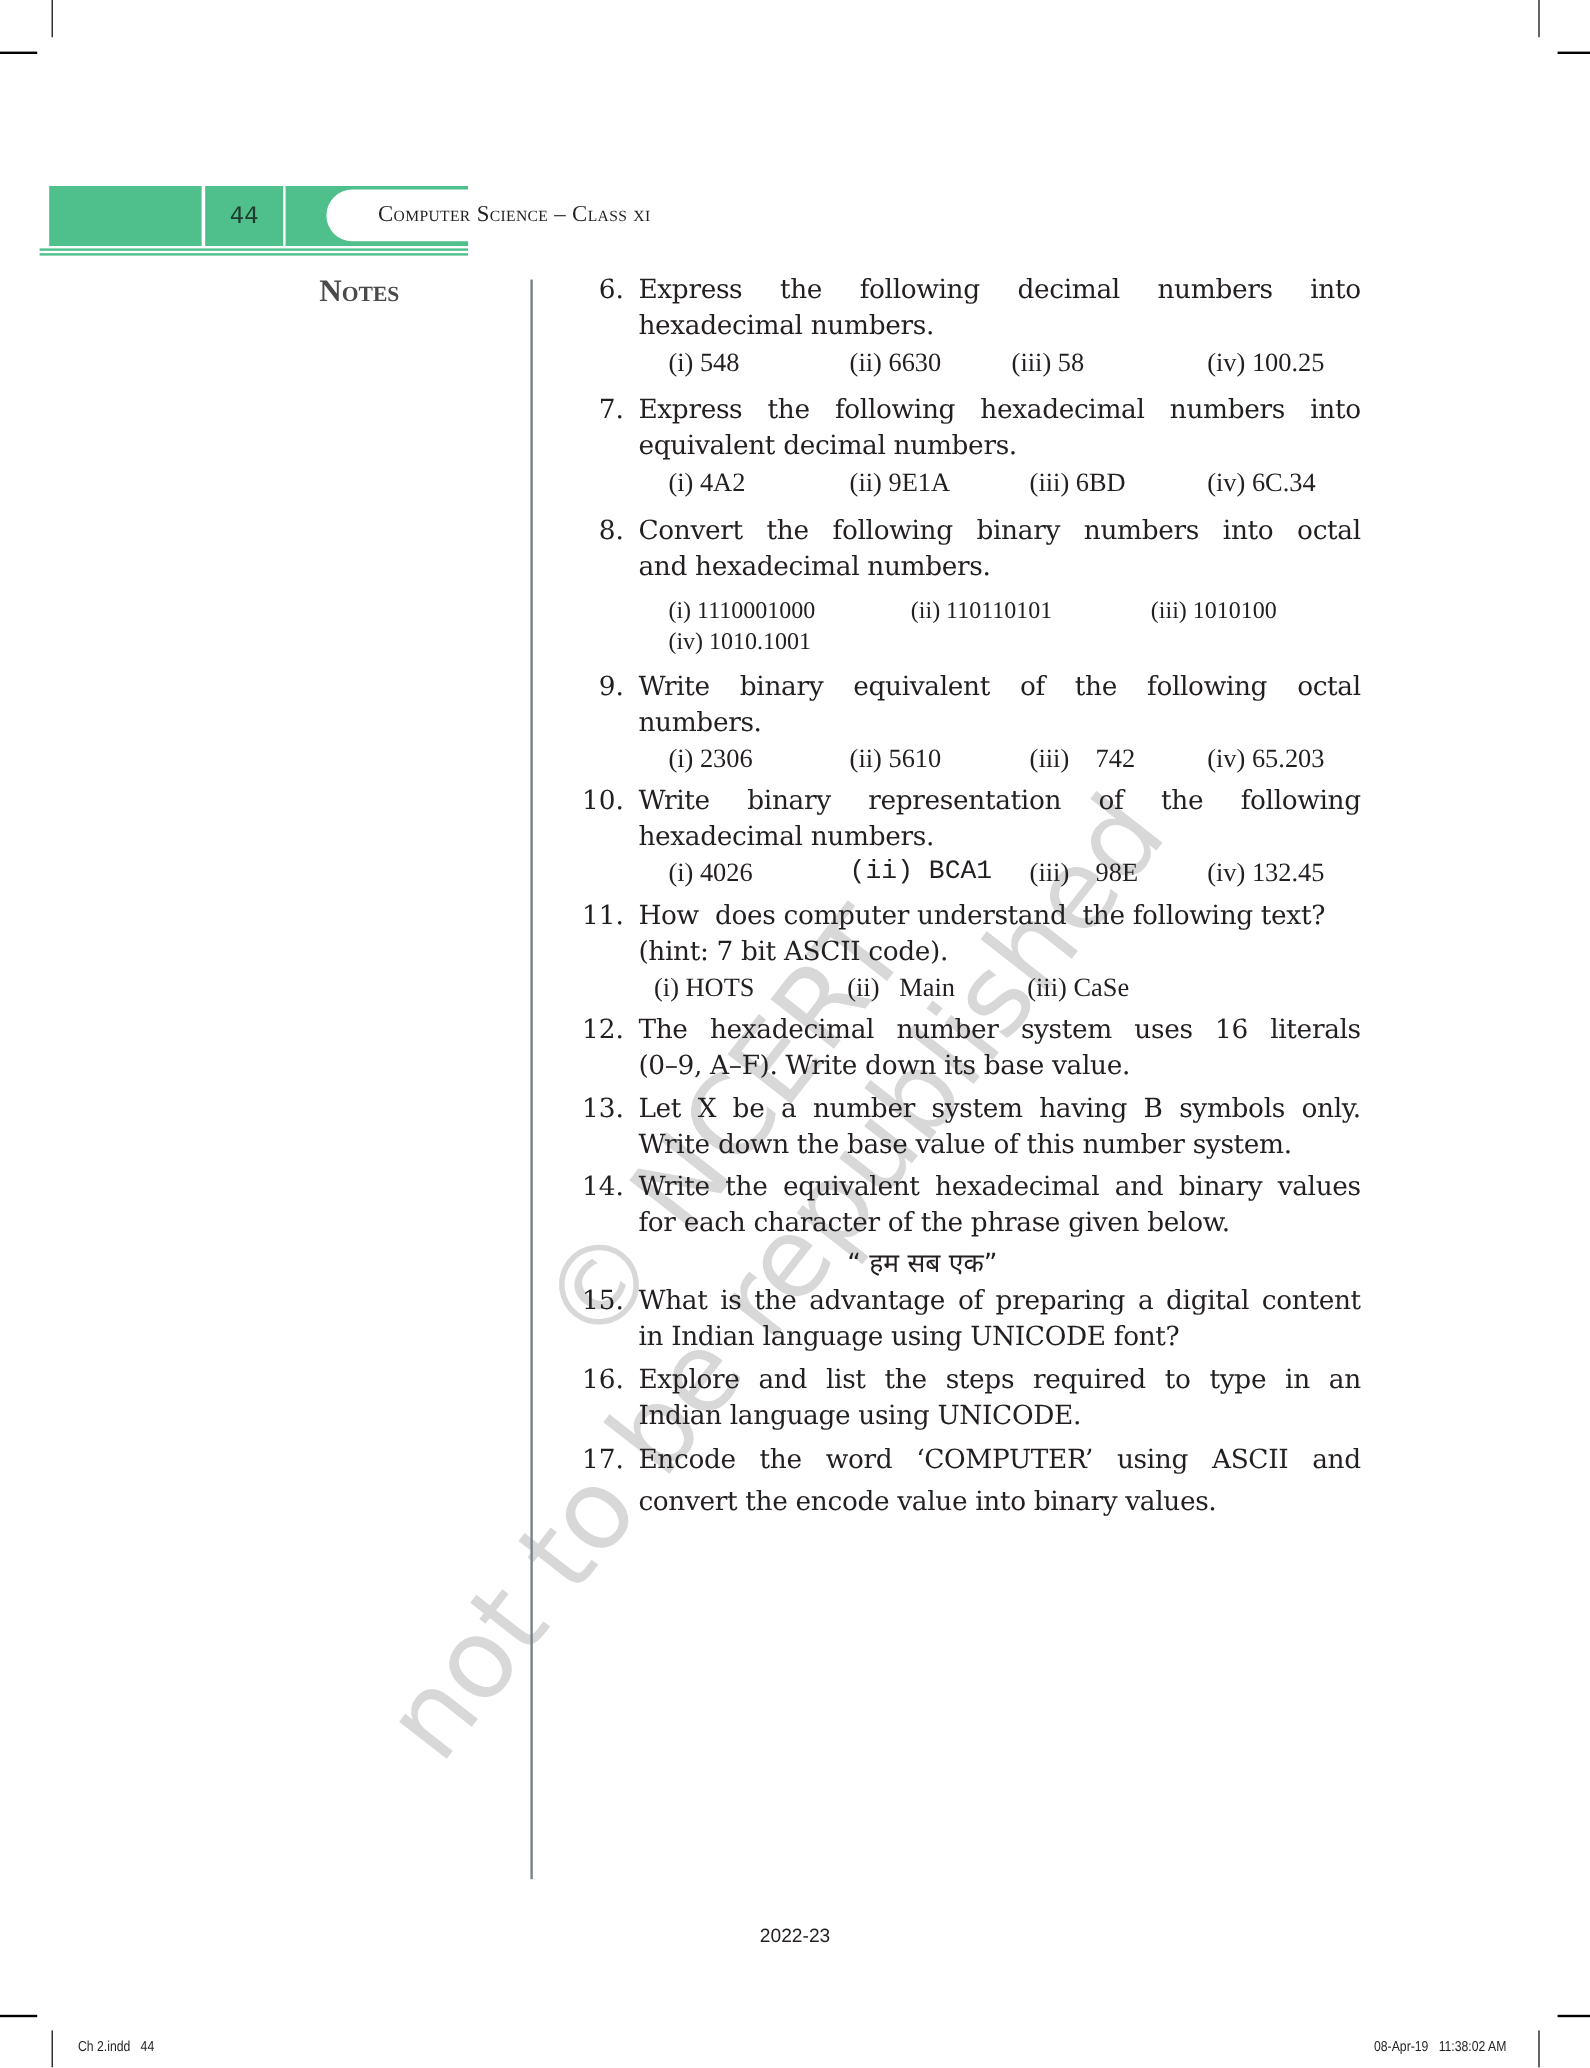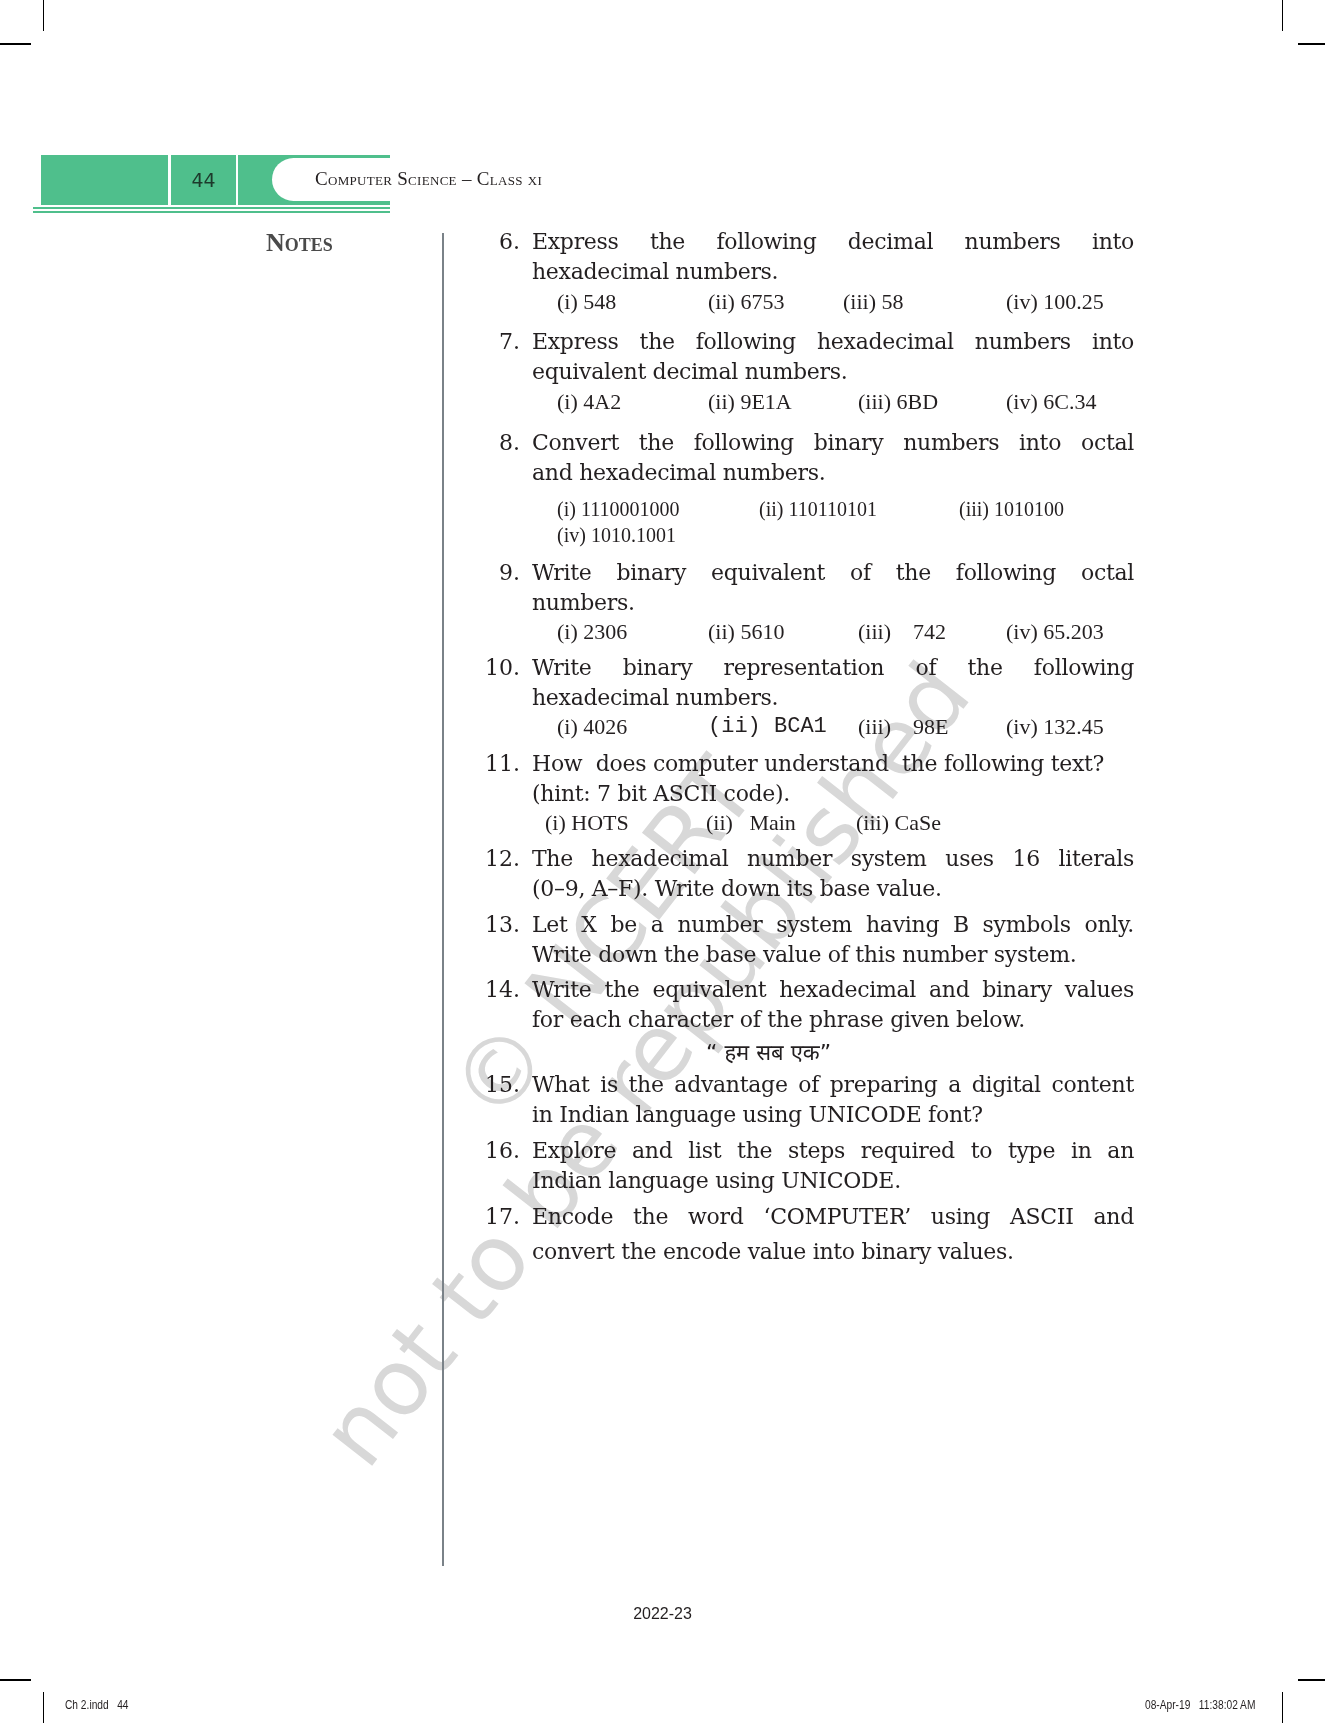--- a/index.html
+++ b/index.html
@@ -69,21 +69,21 @@
 <div class="notes-label">Notes</div>
 <div class="v-rule"></div>
 
 <div>
 
   <div class="q" style="top:229px;">
     <span class="q-num">6.</span>
     <div class="q-line justify" style="top:0;">Express the following decimal numbers into</div>
     <div class="q-line" style="top:30px;">hexadecimal numbers.</div>
     <span class="opt" style="left:79px;top:60px;">(i) 548</span>
-    <span class="opt" style="left:230px;top:60px;">(ii) 6753</span>
+    <span class="opt" style="left:230px;top:60px;">(ii) 6630</span>
     <span class="opt" style="left:365px;top:60px;">(iii) 58</span>
     <span class="opt" style="left:528px;top:60px;">(iv) 100.25</span>
   </div>
 
   <div class="q" style="top:329px;">
     <span class="q-num">7.</span>
     <div class="q-line justify" style="top:0;">Express the following hexadecimal numbers into</div>
     <div class="q-line" style="top:30px;">equivalent decimal numbers.</div>
     <span class="opt" style="left:79px;top:60px;">(i) 4A2</span>
     <span class="opt" style="left:230px;top:60px;">(ii) 9E1A</span>

